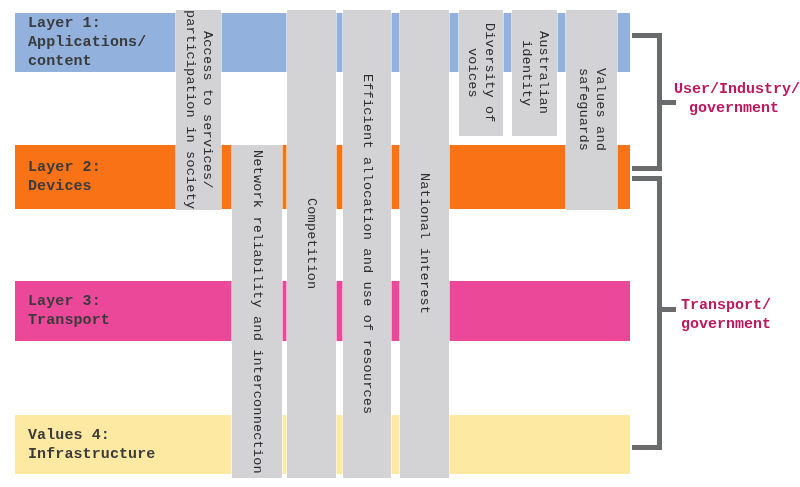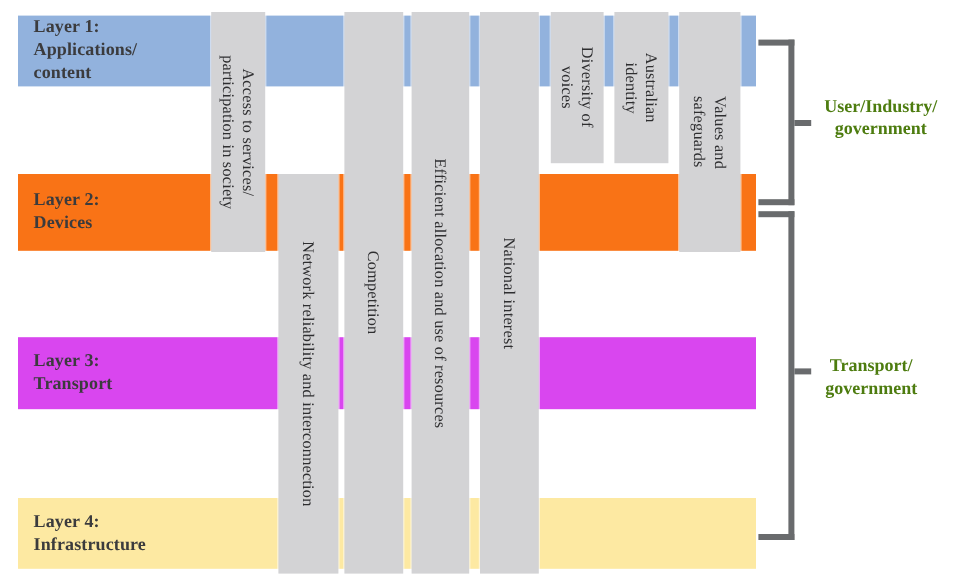--- a/index.html
+++ b/index.html
@@ -1,18 +1,18 @@
 <!DOCTYPE html>
 <html><head>
 <meta charset="utf-8">
 <style>
   html,body{margin:0;padding:0;background:#ffffff;}
   #stage{
     position:relative;width:800px;height:487px;background:#ffffff;overflow:hidden;
-    font-family:Liberation Serif, serif;
+    font-family:Liberation Mono, monospace;
   }
   
   .band{position:absolute;left:15px;width:615px;display:flex;align-items:center;}
   #band-1{top:13px;height:59px;}
   #band-2{top:145px;height:64px;}
   #band-3{top:281px;height:60px;}
   #band-4{top:415px;height:59px;}
   .band-label{
     font-weight:bold;font-size:15px;line-height:19px;color:#3b3b3d;
     padding-left:13px;white-space:pre-line;letter-spacing:.1px;
@@ -40,46 +40,46 @@
   #b1-top {left:632px;top:33px; width:30px;height:5px;}
   #b1-stem{left:657px;top:33px; width:5px; height:138px;}
   #b1-tick{left:662px;top:100px;width:14px;height:5px;}
   #b1-bot {left:632px;top:166px;width:30px;height:5px;}
   #b2-top {left:632px;top:176px;width:30px;height:5px;}
   #b2-stem{left:657px;top:176px;width:5px; height:274px;}
   #b2-tick{left:662px;top:307px;width:14px;height:5px;}
   #b2-bot {left:632px;top:445px;width:30px;height:5px;}
   .bracket-label{
     position:absolute;z-index:3;width:120px;text-align:center;
-    font-weight:bold;font-size:15px;line-height:19px;color:#4d7c0f;
+    font-weight:bold;font-size:15px;line-height:19px;color:#be185d;
     white-space:pre-line;
   }
   #bracket-label-1{left:674px;top:80px;}
   #bracket-label-2{left:666px;top:296px;}
 </style>
 </head>
 <body>
 
 <div id="stage">
 
   <div class="band" id="band-1" style="background-color: rgb(146, 178, 221);">
     <div class="band-label">Layer 1:
 Applications/
 content</div>
   </div>
   <div class="band" id="band-2" style="background-color: #f97316;">
     <div class="band-label">Layer 2:
 Devices</div>
   </div>
-  <div class="band" id="band-3" style="background-color: #d946ef;">
+  <div class="band" id="band-3" style="background-color: #ec4899;">
     <div class="band-label">Layer 3:
 Transport</div>
   </div>
   <div class="band" id="band-4" style="background-color: rgb(253, 233, 162);">
-    <div class="band-label">Layer 4:
+    <div class="band-label">Values 4:
 Infrastructure</div>
   </div>
 
   <div class="pillar" id="p-access">
     <div class="pillar-label">Access to services/
 participation in society</div>
   </div>
   <div class="pillar" id="p-network">
     <div class="pillar-label">Network reliability and interconnection</div>
   </div>

